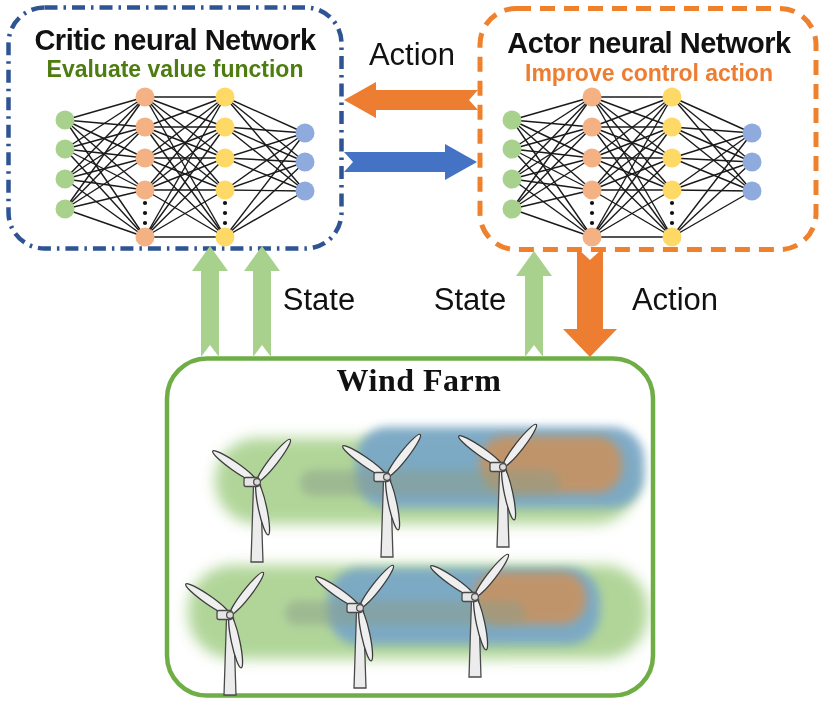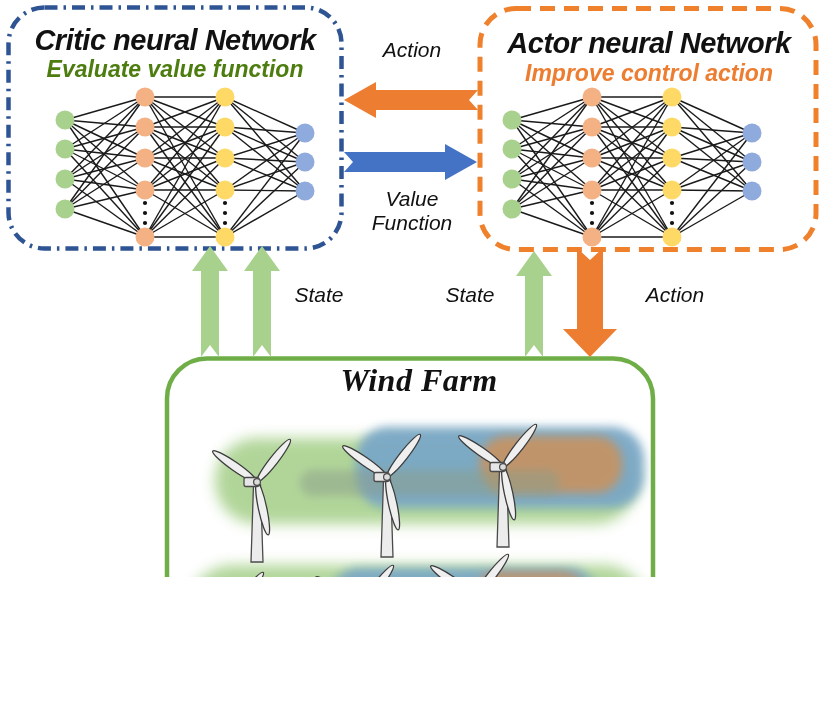--- a/index.html
+++ b/index.html
@@ -1,42 +1,41 @@
 <!DOCTYPE html>
 <html><head>
 <meta charset="utf-8">
 <style>
   html,body{margin:0;padding:0;background:#ffffff;}
   .stage{
     position:relative;
-    width:825px;height:577px;
+    width:825px;height:703px;
     background:#ffffff;
     font-family:"Liberation Sans", sans-serif;
     overflow:hidden;
-    font-style:italic;
   }
   .stage svg{position:absolute;left:0;top:0;}
   .lbl{
     position:absolute;
     color:#111;
     text-align:center;
     line-height:1.12;
     white-space:pre-line;
   }
   .box-title{
     font-weight:bold;
     font-size:29px;
     letter-spacing:-0.5px;
   }
   .box-subtitle{
     font-weight:bold;
     font-size:23px;
   }
   .flow-label{
-    font-size:21px;
+    font-size:31px;
   }
   .farm-title{
     font-family:"Liberation Serif", serif;
     font-weight:bold;
     font-size:32px;
     letter-spacing:0.5px;
   }
 </style>
 </head>
 <body>
@@ -276,20 +275,19 @@
     <polygon points="577,248 590,260 603,248 603,329 617,329 590,357 563,329 577,329" fill="#ed7d31"></polygon>
   </svg>
 
   <div class="lbl box-title" style="left:8px;top:24px;width:334px;">Critic neural Network</div>
   <div class="lbl box-subtitle" style="left: 8px; top: 57px; width: 334px; color: #4d7c0f;">Evaluate value function</div>
 
   <div class="lbl box-title" style="left:481px;top:27px;width:336px;">Actor neural Network</div>
   <div class="lbl box-subtitle" style="left: 481px; top: 61px; width: 336px; color: rgb(237, 125, 49);">Improve control action</div>
 
   <div class="lbl flow-label" style="left:352px;top:38px;width:120px;">Action</div>
-  <div class="lbl flow-label" style="left:347px;top:187px;width:130px;">Value Function</div>
 
   <div class="lbl flow-label" style="left:282px;top:283px;width:74px;">State</div>
   <div class="lbl flow-label" style="left:433px;top:283px;width:74px;">State</div>
   <div class="lbl flow-label" style="left:626px;top:283px;width:98px;">Action</div>
 
   <div class="lbl farm-title" style="left:176px;top:363px;width:486px;">Wind Farm</div>
 </div>
 
 </body></html>

